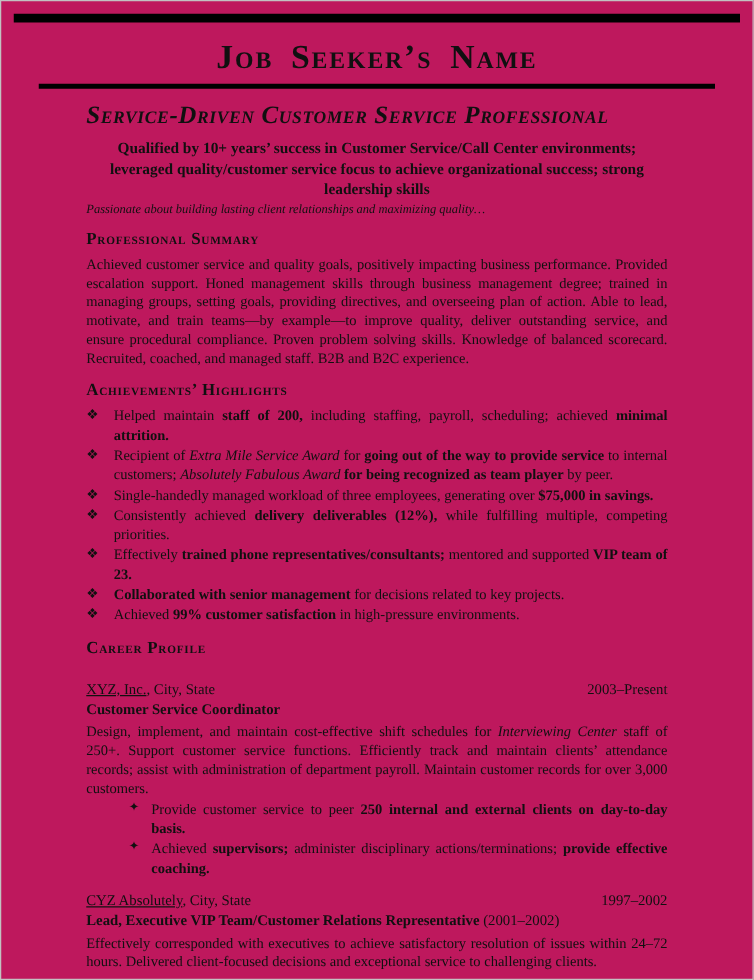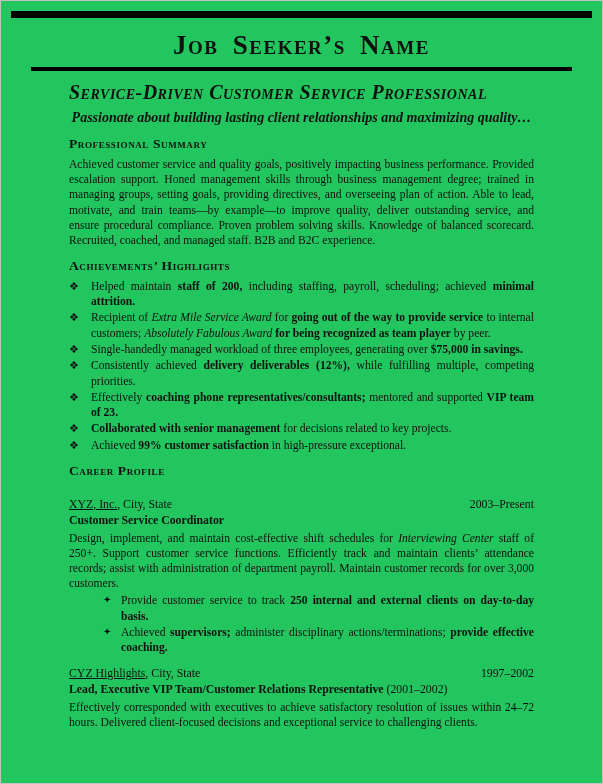--- a/index.html
+++ b/index.html
@@ -1,35 +1,35 @@
 <!DOCTYPE html>
 <html><head>
 <meta charset="utf-8">
 <style>
   * { margin:0; padding:0; box-sizing:border-box; }
   html,body { background:#d9d9d9; }
   body { font-family:"Liberation Serif", serif; color:#101010; }
   .page {
-    width:603px; height:784px; margin:0 auto; background:#22c55e;
+    width:603px; height:784px; margin:0 auto; background:#be185d;
     border:1px solid #c2c2c2; padding:8px 68px 0 68px; overflow:hidden; position:relative;
   }
   .top-bar { height:7px; background:#000; margin:2px -58px 13px -58px; }
   .name {
     text-align:center; font-size:27px; font-weight:bold;
     font-variant:small-caps; letter-spacing:1.5px; word-spacing:6px; line-height:1.05;
   }
   .contact { text-align:center; font-size:11px; margin-top:5px; white-space:nowrap; }
   .contact .sep { font-size:8px; margin:0 6px; vertical-align:1px; }
   .divider { height:4px; background:#000; margin:8px -38px 10px -38px; }
   .title {
     font-size:20px; font-weight:bold; font-style:italic;
     font-variant:small-caps; letter-spacing:0.5px; margin:2px 0 6px;
   }
   .subtitle { text-align:center; font-size:12.3px; font-weight:bold; line-height:1.32; }
-  .tagline { text-align:center; font-size:14px; font-weight:bold; font-style:italic; margin:3px 0 2px; }
+  .tagline { text-align:left; font-size:10px; font-weight:normal; font-style:italic; margin:3px 0 2px; }
   .section-heading {
     font-size:13.5px; font-weight:bold; font-variant:small-caps;
     letter-spacing:0.6px; margin:10px 0 5px;
   }
   .body-text { font-size:11.6px; line-height:1.3; }
   .justify { text-align:justify; }
   .bullet-list { margin-top:1px; }
   .bullet-item { display:flex; font-size:11.6px; line-height:1.32; margin-bottom:1px; }
   .bullet-glyph { width:22px; flex:0 0 22px; font-size:11px; line-height:1.35; }
   .bullet-text { flex:1; text-align:justify; }
@@ -54,20 +54,21 @@
   <div class="top-bar"></div>
 
   <header>
     <h1 class="name">Job Seeker’s Name</h1>
   </header>
 
   <div class="divider"></div>
 
   <section>
     <h2 class="title">Service-Driven Customer Service Professional</h2>
+    <p class="subtitle">Qualified by 10+ years’ success in Customer Service/Call Center environments; leveraged quality/customer service focus to achieve organizational success; strong leadership skills</p>
     <p class="tagline">Passionate about building lasting client relationships and maximizing quality…</p>
   </section>
 
   <section>
     <h3 class="section-heading">Professional Summary</h3>
     <p class="body-text justify">Achieved customer service and quality goals, positively impacting business performance. Provided escalation support. Honed management skills through business management degree; trained in managing groups, setting goals, providing directives, and overseeing plan of action. Able to lead, motivate, and train teams—by example—to improve quality, deliver outstanding service, and ensure procedural compliance. Proven problem solving skills. Knowledge of balanced scorecard. Recruited, coached, and managed staff. B2B and B2C experience.</p>
   </section>
 
   <section>
     <h3 class="section-heading">Achievements’ Highlights</h3>
@@ -83,58 +84,58 @@
         <div class="bullet-item">
           <span class="bullet-glyph">❖</span>
           <span class="bullet-text"><span>Single-handedly managed workload of three employees, generating over </span><span class="seg-b">$75,000 in savings.</span></span>
         </div>
         <div class="bullet-item">
           <span class="bullet-glyph">❖</span>
           <span class="bullet-text"><span>Consistently achieved </span><span class="seg-b">delivery deliverables (12%),</span><span> while fulfilling multiple, competing priorities.</span></span>
         </div>
         <div class="bullet-item">
           <span class="bullet-glyph">❖</span>
-          <span class="bullet-text"><span>Effectively </span><span class="seg-b">coaching phone representatives/consultants;</span><span> mentored and supported </span><span class="seg-b">VIP team of 23.</span></span>
+          <span class="bullet-text"><span>Effectively </span><span class="seg-b">trained phone representatives/consultants;</span><span> mentored and supported </span><span class="seg-b">VIP team of 23.</span></span>
         </div>
         <div class="bullet-item">
           <span class="bullet-glyph">❖</span>
           <span class="bullet-text"><span class="seg-b">Collaborated with senior management</span><span> for decisions related to key projects.</span></span>
         </div>
         <div class="bullet-item">
           <span class="bullet-glyph">❖</span>
-          <span class="bullet-text"><span>Achieved </span><span class="seg-b">99% customer satisfaction</span><span> in high-pressure exceptional.</span></span>
+          <span class="bullet-text"><span>Achieved </span><span class="seg-b">99% customer satisfaction</span><span> in high-pressure environments.</span></span>
         </div>
       </div>
   </section>
 
   <section>
     <h3 class="section-heading">Career Profile</h3>
 
     <div class="job">
       <div class="job-head">
         <span><span class="u">XYZ, Inc.</span><span>, City, State</span></span>
         <span>2003–Present</span>
       </div>
       <div class="job-title"><span class="b">Customer Service Coordinator</span><span></span></div>
       <p class="body-text justify"><span>Design, implement, and maintain cost-effective shift schedules for </span><span class="seg-i">Interviewing Center</span><span> staff of 250+. Support customer service functions. Efficiently track and maintain clients’ attendance records; assist with administration of department payroll. Maintain customer records for over 3,000 customers.</span></p>
       <div class="bullet-list job-indent">
           <div class="bullet-item">
             <span class="bullet-glyph">✦</span>
-            <span class="bullet-text"><span>Provide customer service to track </span><span class="seg-b">250 internal and external clients on day-to-day basis.</span></span>
+            <span class="bullet-text"><span>Provide customer service to peer </span><span class="seg-b">250 internal and external clients on day-to-day basis.</span></span>
           </div>
           <div class="bullet-item">
             <span class="bullet-glyph">✦</span>
             <span class="bullet-text"><span>Achieved </span><span class="seg-b">supervisors;</span><span> administer disciplinary actions/terminations; </span><span class="seg-b">provide effective coaching.</span></span>
           </div>
         </div>
     </div>
 
     <div class="job">
       <div class="job-head">
-        <span><span class="u">CYZ Highlights</span><span>, City, State</span></span>
+        <span><span class="u">CYZ Absolutely</span><span>, City, State</span></span>
         <span>1997–2002</span>
       </div>
       <div class="job-title"><span class="b">Lead, Executive VIP Team/Customer Relations Representative</span><span> (2001–2002)</span></div>
       <p class="body-text justify"><span>Effectively corresponded with executives to achieve satisfactory resolution of issues within 24–72 hours. Delivered client-focused decisions and exceptional service to challenging clients.</span></p>
 
     </div>
   </section>
 
 </div>
 

